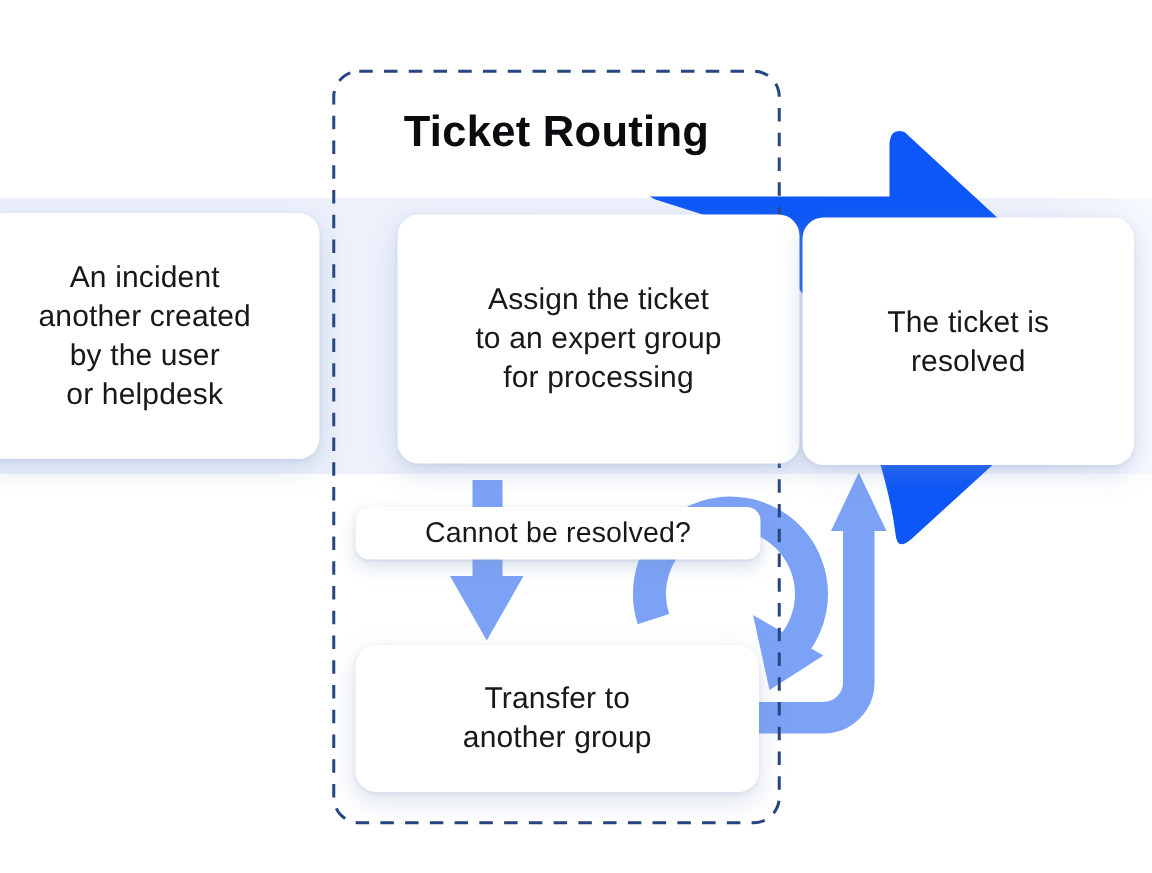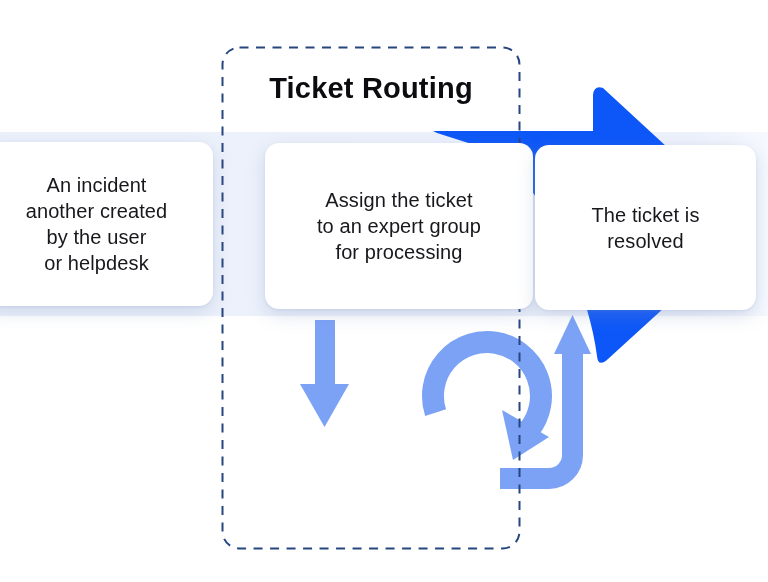--- a/index.html
+++ b/index.html
@@ -77,15 +77,22 @@
     <span class="node-text">Assign the ticket
 to an expert group
 for processing</span>
   </div>
 
   <div class="node node-resolved">
     <span class="node-text">The ticket is
 resolved</span>
   </div>
 
+  <div class="node node-cannot">
+    <span class="node-text">Cannot be resolved?</span>
+  </div>
 
+  <div class="node node-transfer">
+    <span class="node-text">Transfer to
+another group</span>
+  </div>
 
 </div>
 
 </body></html>

